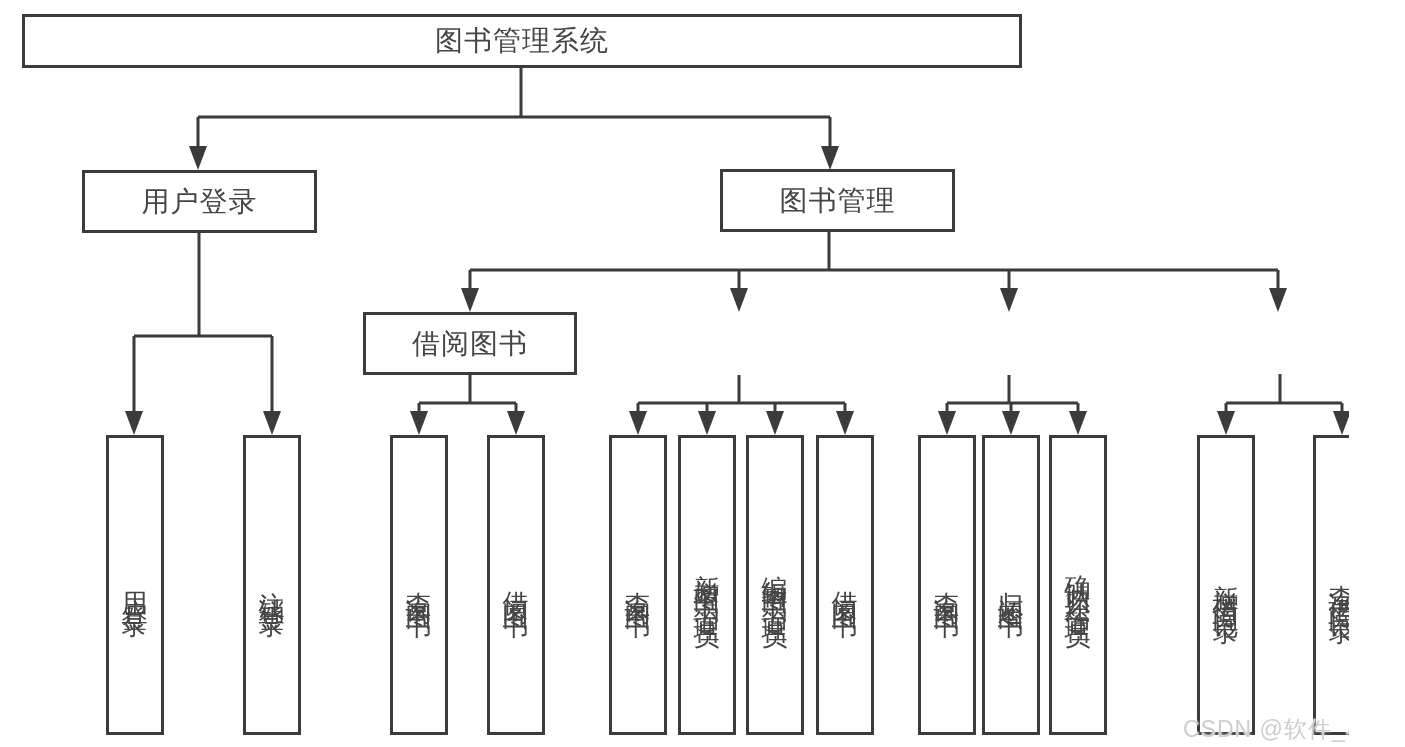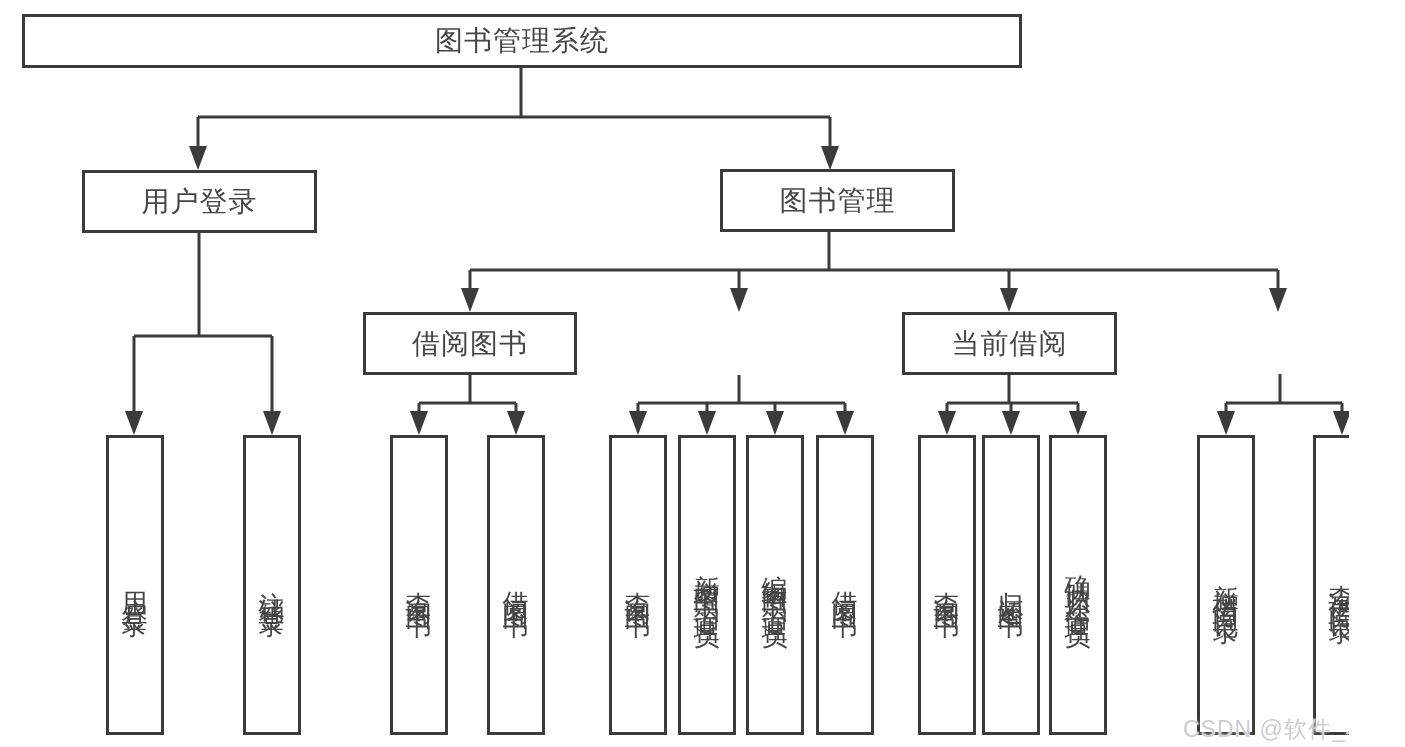--- a/index.html
+++ b/index.html
@@ -86,23 +86,20 @@
   <div class="hbox" style="left:82px;top:170px;width:235px;height:63px;">
     <span>用户登录</span>
   </div>
   <div class="hbox" style="left:712px;top:169px;width:235px;height:63px;margin-left:8px;">
     <span>图书管理</span>
   </div>
 
   <div class="hbox" style="left:363px;top:312px;width:214px;height:63px;">
     <span>借阅图书</span>
   </div>
-  <div class="hbox" style="left:902px;top:312px;width:215px;height:63px;">
-    <span>当前借阅</span>
-  </div>
 
   <div class="vbox" style="left:106px;">
     <span>用户登录</span>
   </div>
   <div class="vbox" style="left:243px;">
     <span>注销登录</span>
   </div>
 
   <div class="vbox" style="left:390px;">
     <span>查询图书</span>

